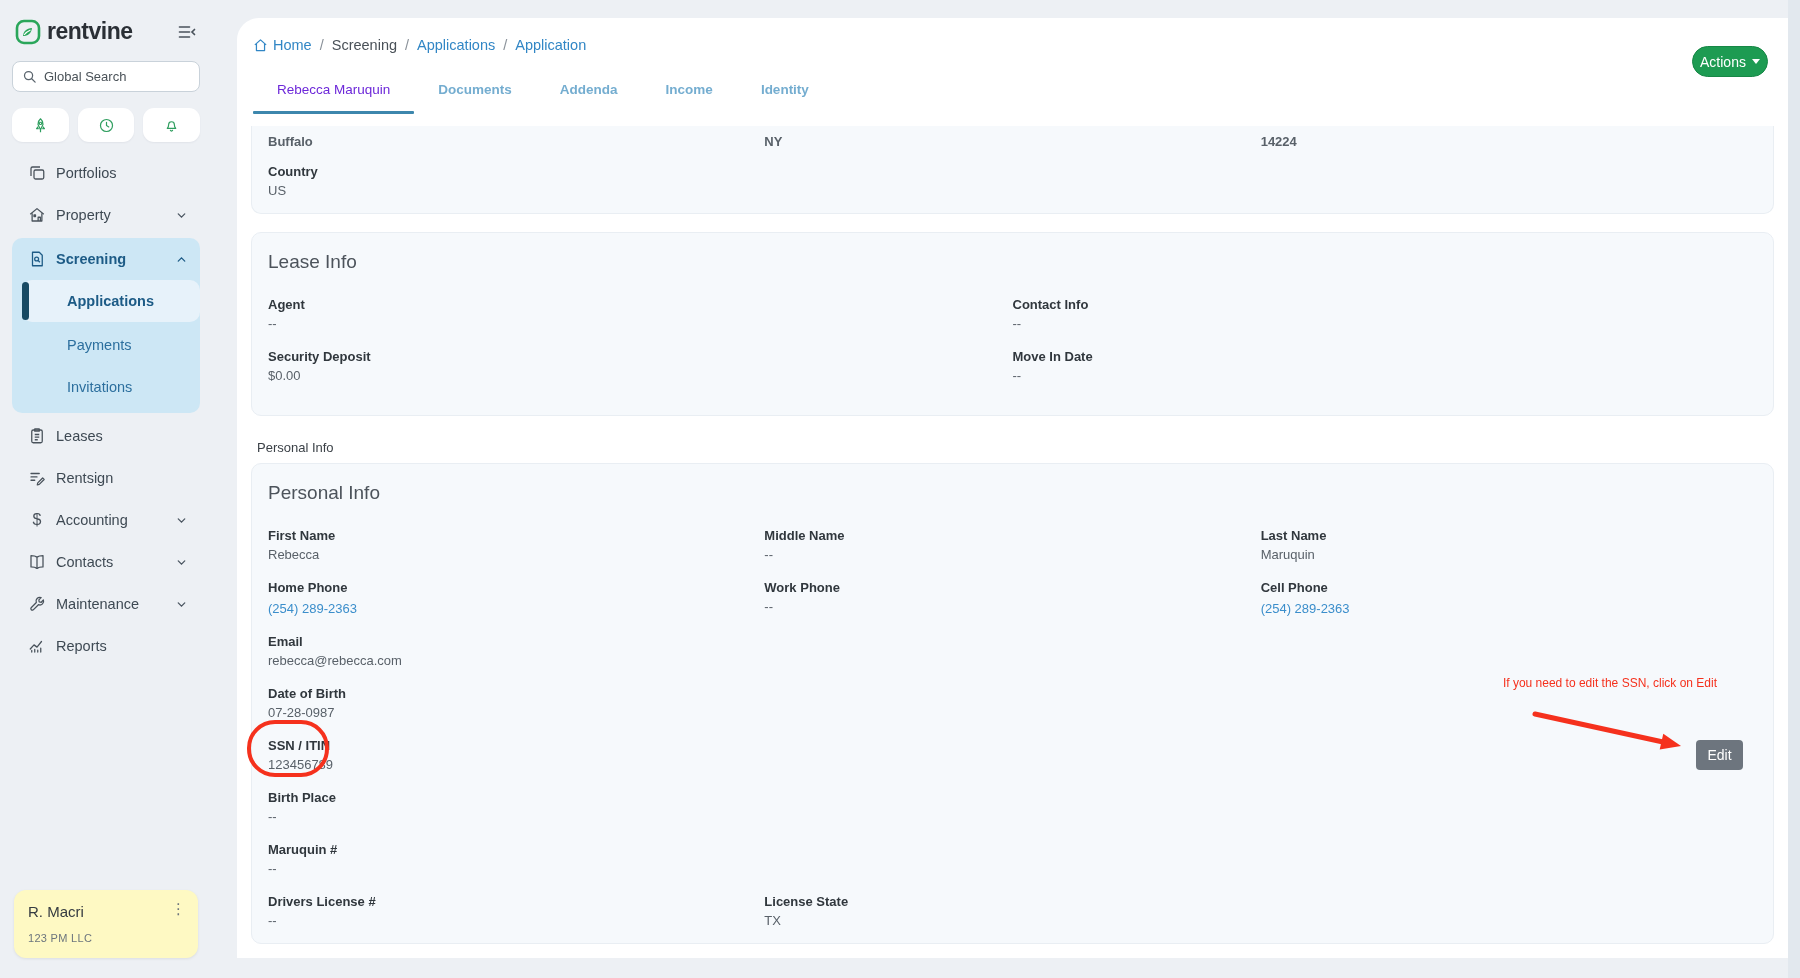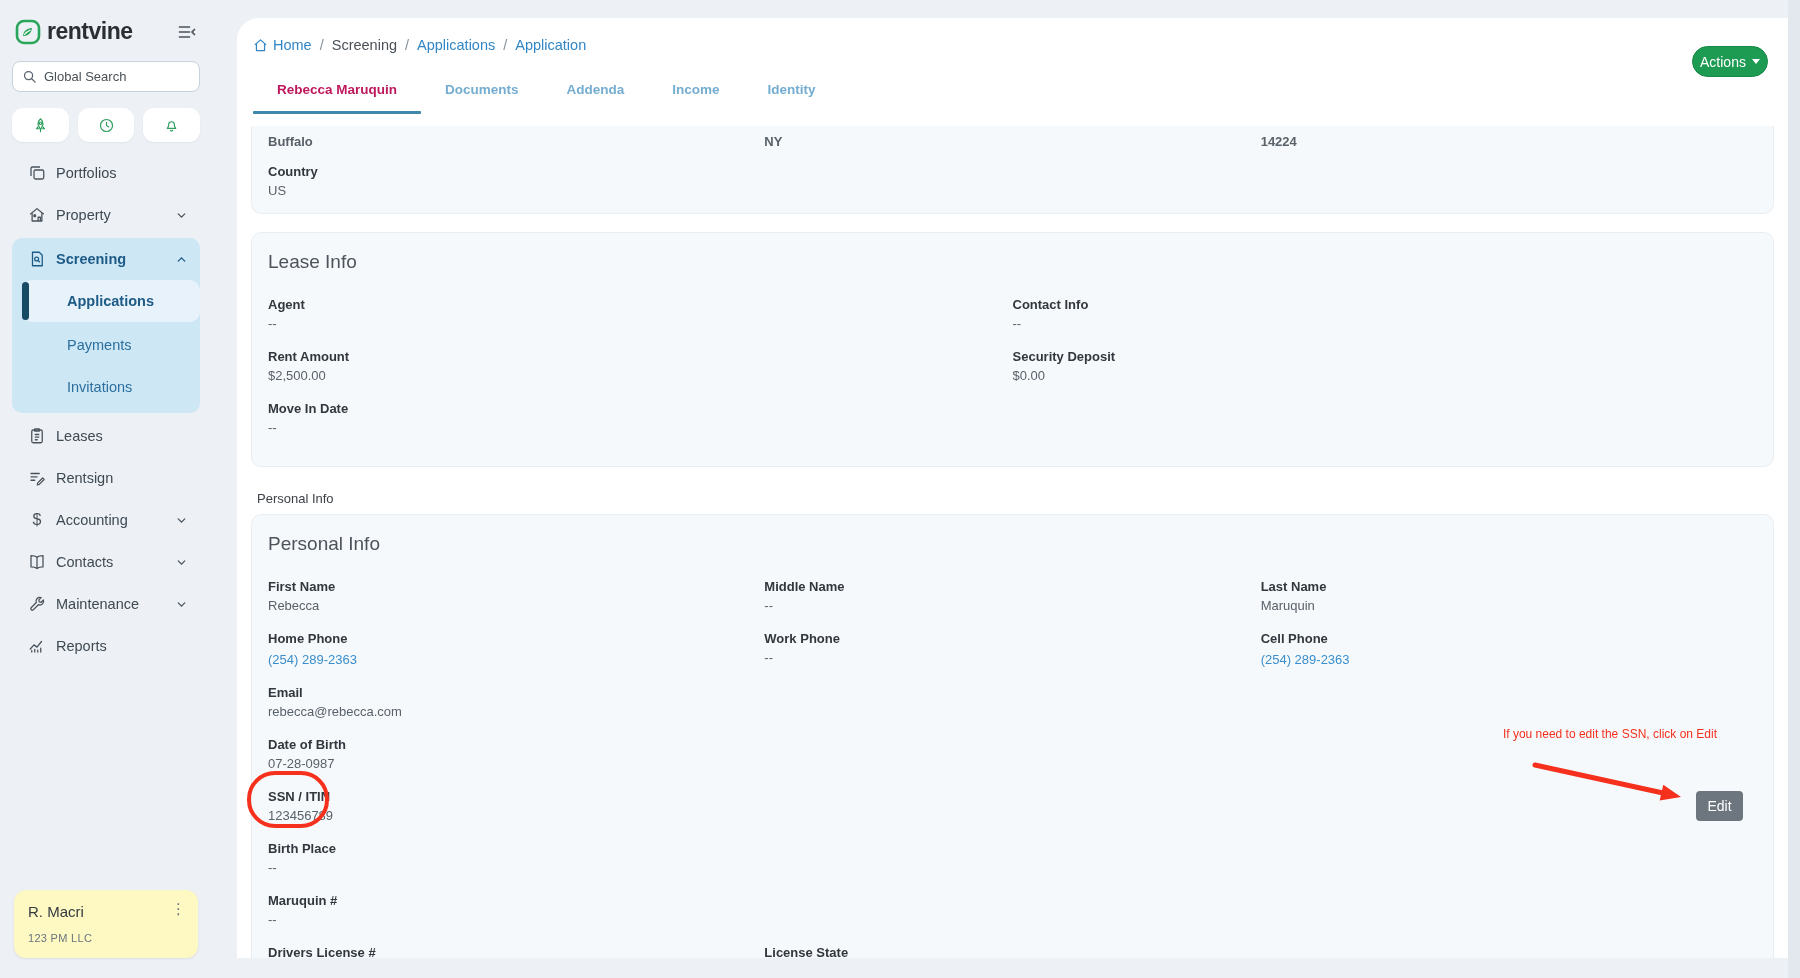--- a/index.html
+++ b/index.html
@@ -89,21 +89,21 @@
     font-size: 14px; font-family: "Liberation Sans", sans-serif;
     display: flex; align-items: center; justify-content: center; gap: 6px; cursor: pointer;
   }
   .caret-down { width: 0; height: 0; border-left: 4px solid transparent; border-right: 4px solid transparent; border-top: 5px solid #fff; }
 
   .tabs { display: flex; margin-top: 16px; height: 42px; }
   .tab {
     padding: 10px 24px 0; font-size: 13.5px; color: #74add0; font-weight: 600;
     position: relative; cursor: pointer; white-space: nowrap;
   }
-  .tab.active { color: #be185d; font-weight: 700; }
+  .tab.active { color: #6d28d9; font-weight: 400; }
   .tab.active::after {
     content: ""; position: absolute; left: 0; right: 0; bottom: 0; height: 3px;
     background: #3d87ad; border-radius: 1px;
   }
 
   .content { padding: 12px 14px 0; }
 
   .card {
     background: #f6f9fc; border: 1px solid #e9eef3; border-radius: 10px; padding: 14px 16px;
   }
@@ -381,24 +381,20 @@
       <div class="grid2">
         <div class="field">
           <div class="lbl">Agent</div>
           <div class="val">--</div>
         </div>
         <div class="field">
           <div class="lbl">Contact Info</div>
           <div class="val">--</div>
         </div>
         <div class="field">
-          <div class="lbl">Rent Amount</div>
-          <div class="val">$2,500.00</div>
-        </div>
-        <div class="field">
           <div class="lbl">Security Deposit</div>
           <div class="val">$0.00</div>
         </div>
         <div class="field" style="margin-bottom:16px;">
           <div class="lbl">Move In Date</div>
           <div class="val">--</div>
         </div>
       </div>
     </section>
 

